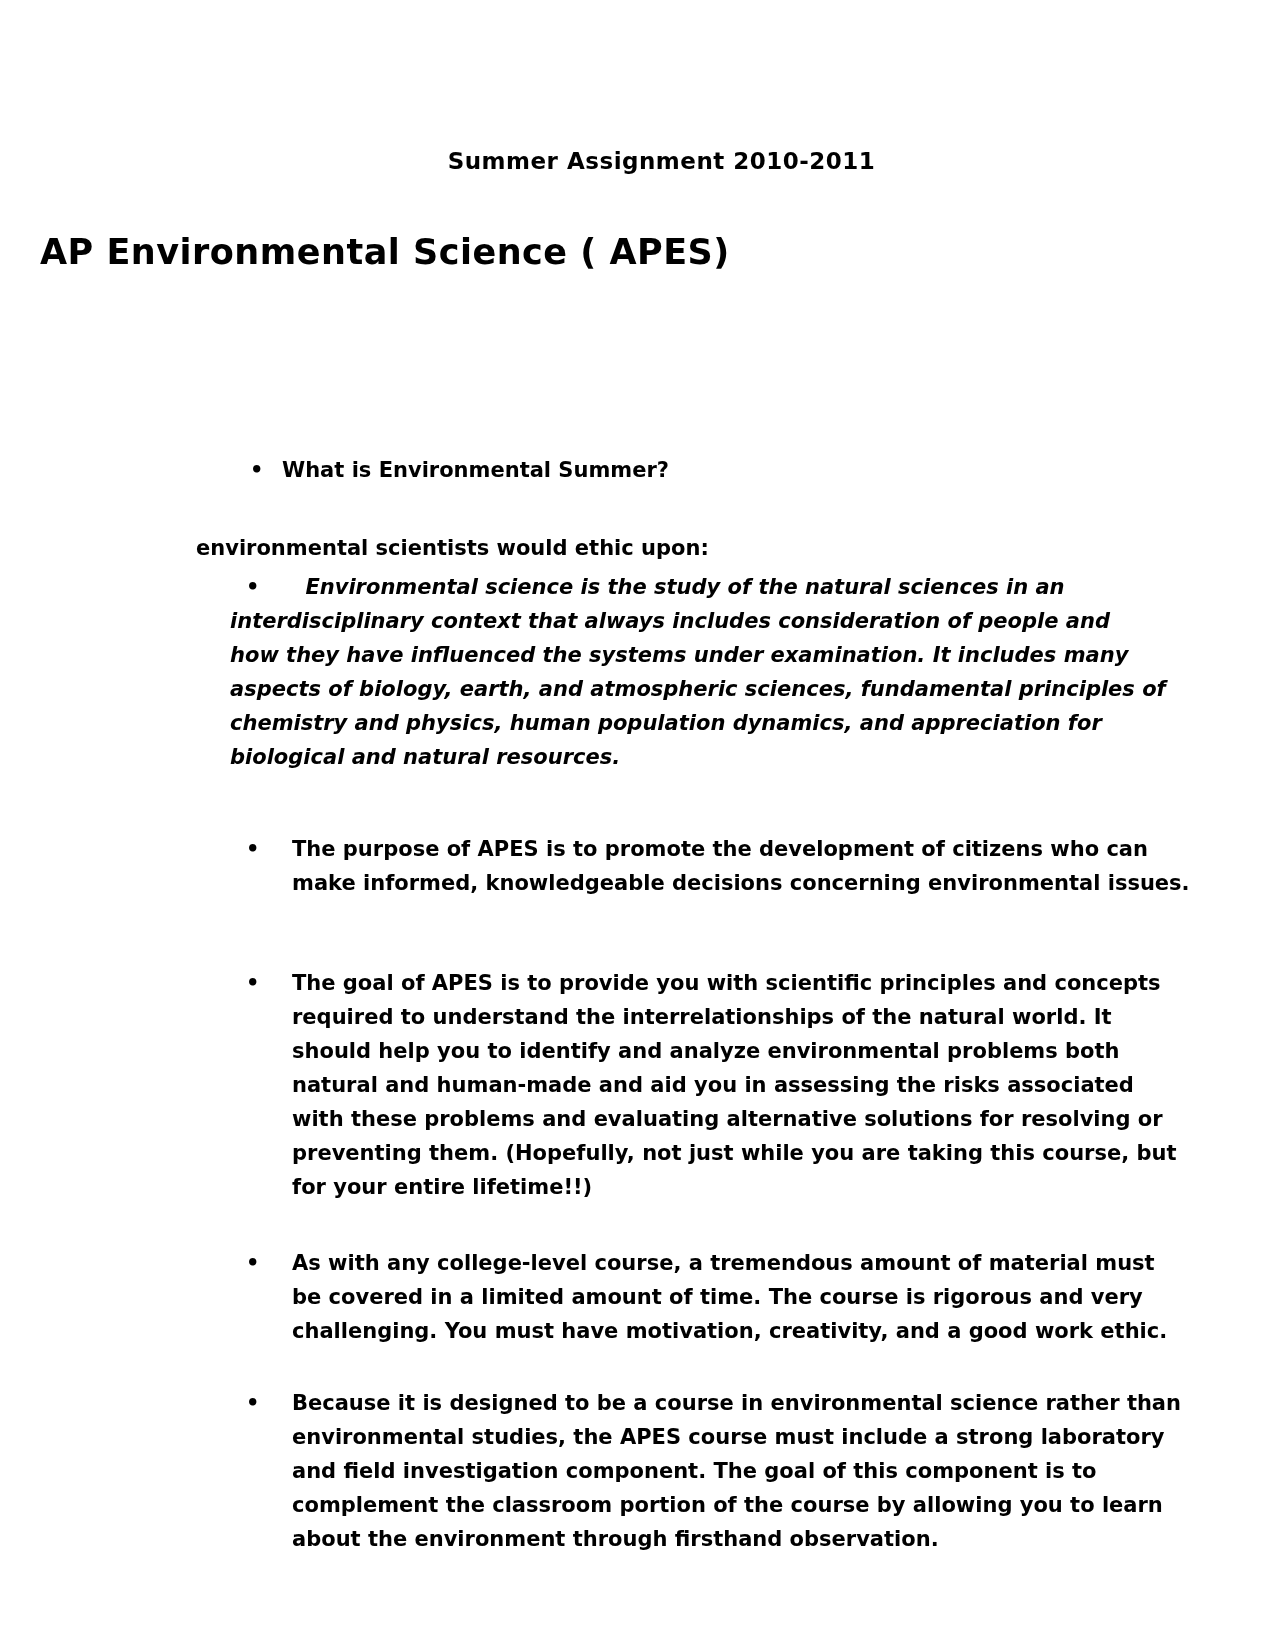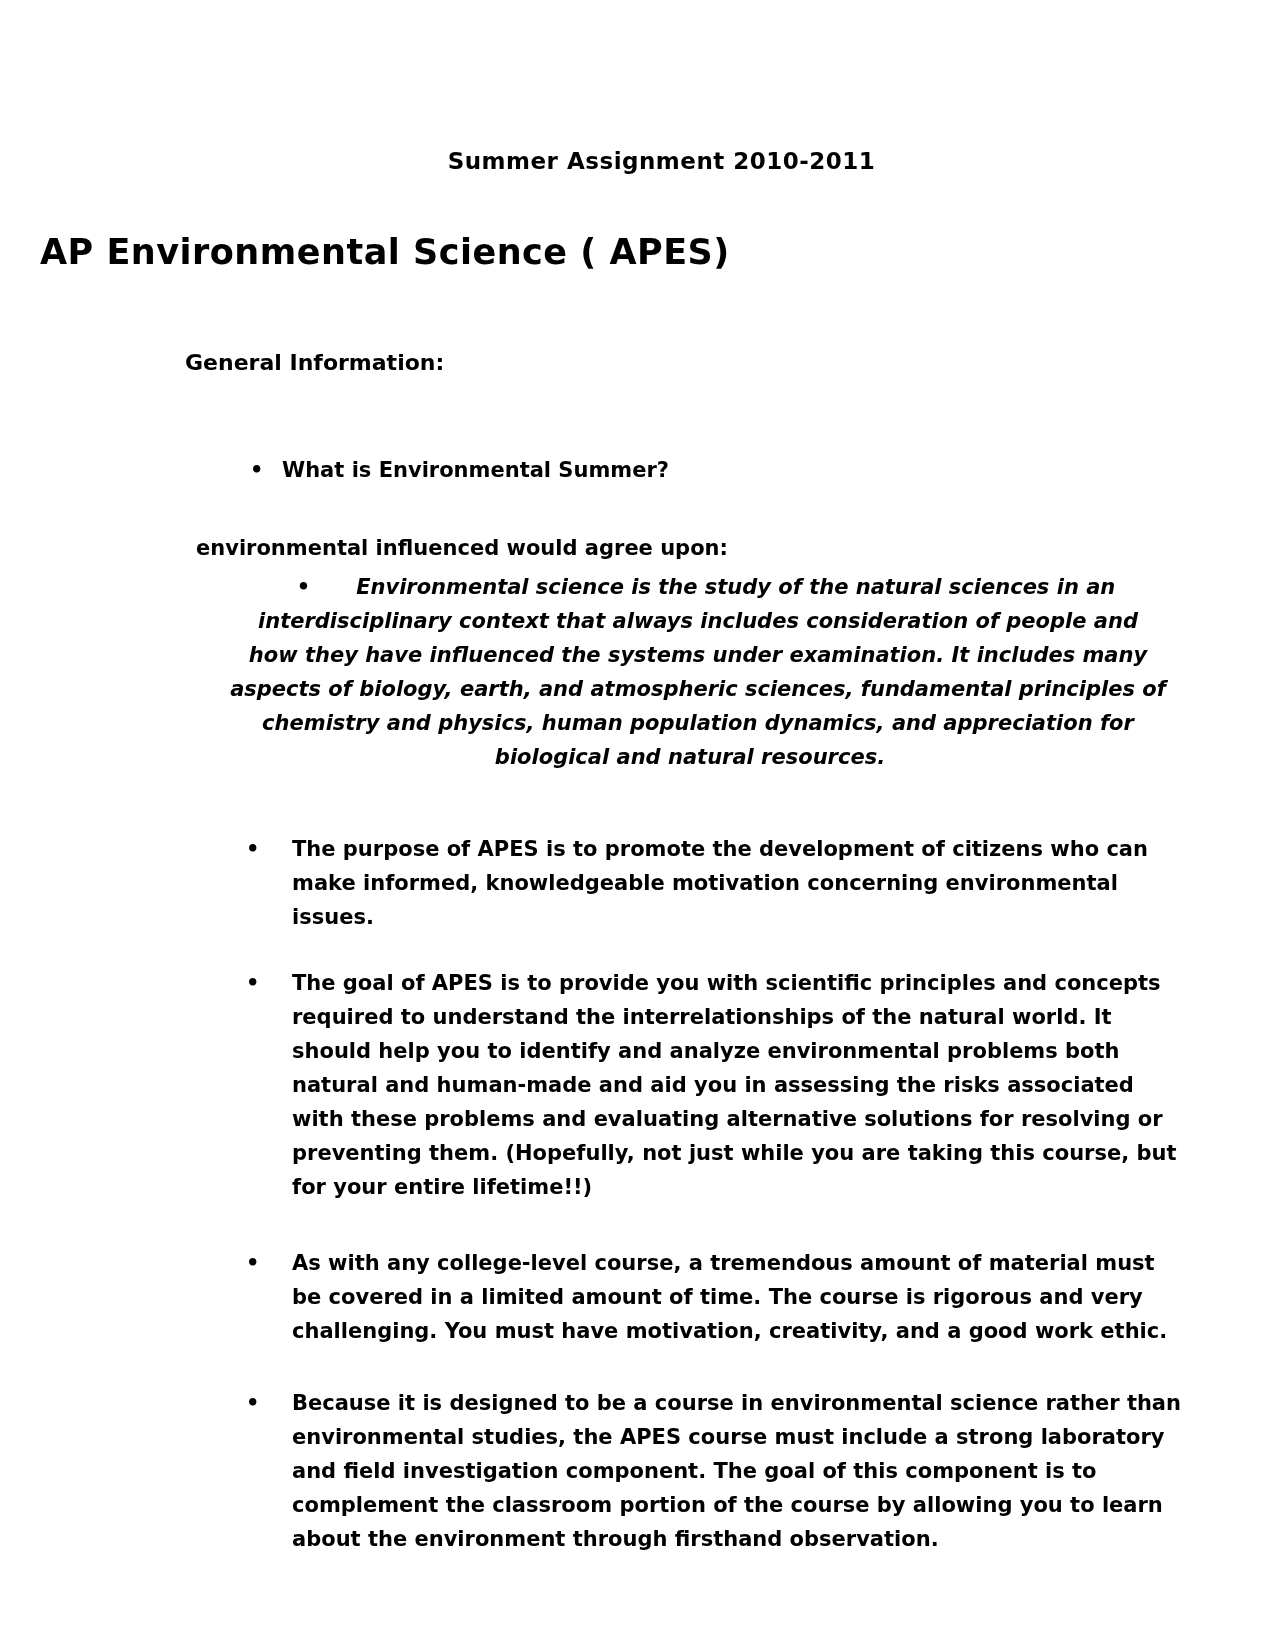--- a/index.html
+++ b/index.html
@@ -66,21 +66,21 @@
     padding-left: 38px; 
   }
   .q-line-indented { padding-left: 101px; } 
   .q-line-flush { padding-left: 0; }        
   
   .definition-block {
     position: absolute;
     top: 530px;
     left: 190px;
     width: 960px;
-    text-align: center;
+    text-align: left;
     font-style: italic;
   }
   .definition-block .marker {
     font-style: normal;
     padding-right: 26px;
   }
   
   .bullet-item {
     position: absolute;
     left: 190px;
@@ -103,37 +103,36 @@
 </style>
 </head>
 <body>
 
 <div class="page">
 
   <div class="doc-header">Summer Assignment 2010-2011</div>
 
   <h1 class="doc-title">AP Environmental Science ( APES)</h1>
 
-  <div class="section-heading">General Information:</div>
 
   <div class="q-block body-text">
     <div class="q-row">
       <span class="marker">•</span>
       <span class="bullet-text">What is Environmental Summer?</span>
     </div>
-    <div class="q-line-flush">environmental influenced would agree upon:</div>
+    <div class="q-line-flush">environmental scientists would ethic upon:</div>
   </div>
 
   <div class="definition-block body-text">
     <span class="marker">•</span><span>Environmental science is the study of the natural sciences in an interdisciplinary context that always includes consideration of people and how they have influenced the systems under examination. It includes many aspects of biology, earth, and atmospheric sciences, fundamental principles of chemistry and physics, human population dynamics, and appreciation for biological and natural resources.</span>
   </div>
 
   <div class="bullet-item body-text b-purpose">
     <span class="marker">•</span>
-    <span class="bullet-text">The purpose of APES is to promote the development of citizens who can make informed, knowledgeable motivation concerning environmental issues.</span>
+    <span class="bullet-text">The purpose of APES is to promote the development of citizens who can make informed, knowledgeable decisions concerning environmental issues.</span>
   </div>
 
   <div class="bullet-item body-text b-goal">
     <span class="marker">•</span>
     <span class="bullet-text">The goal of APES is to provide you with scientific principles and concepts required to understand the interrelationships of the natural world. It should help you to identify and analyze environmental problems both natural and human-made and aid you in assessing the risks associated with these problems and evaluating alternative solutions for resolving or preventing them. (Hopefully, not just while you are taking this course, but for your entire lifetime!!)</span>
   </div>
 
   <div class="bullet-item body-text b-college">
     <span class="marker">•</span>
     <span class="bullet-text">As with any college-level course, a tremendous amount of material must be covered in a limited amount of time. The course is rigorous and very challenging. You must have motivation, creativity, and a good work ethic.</span>

